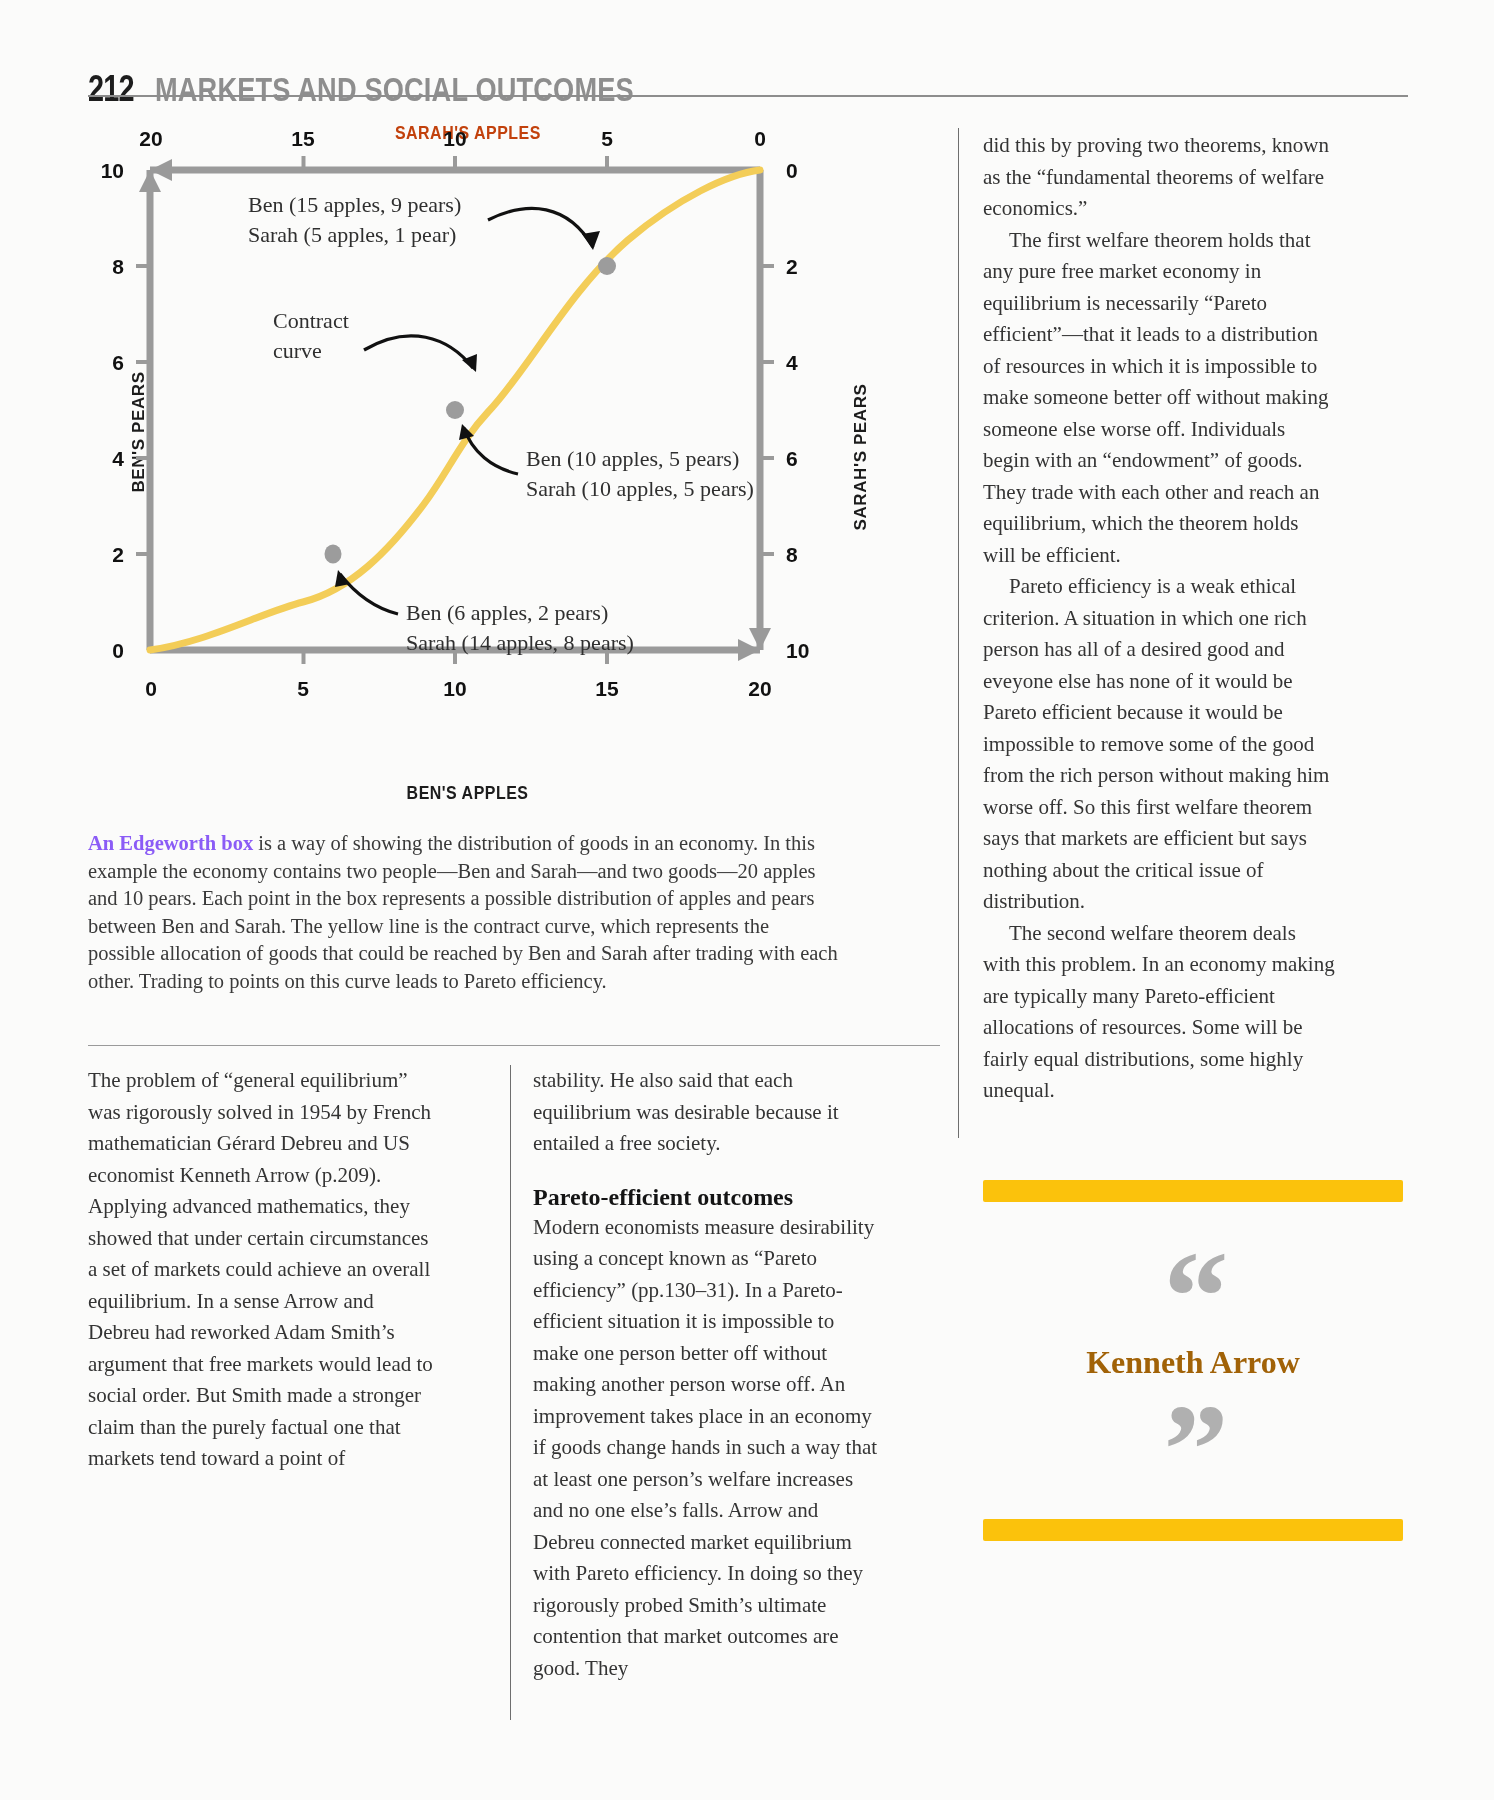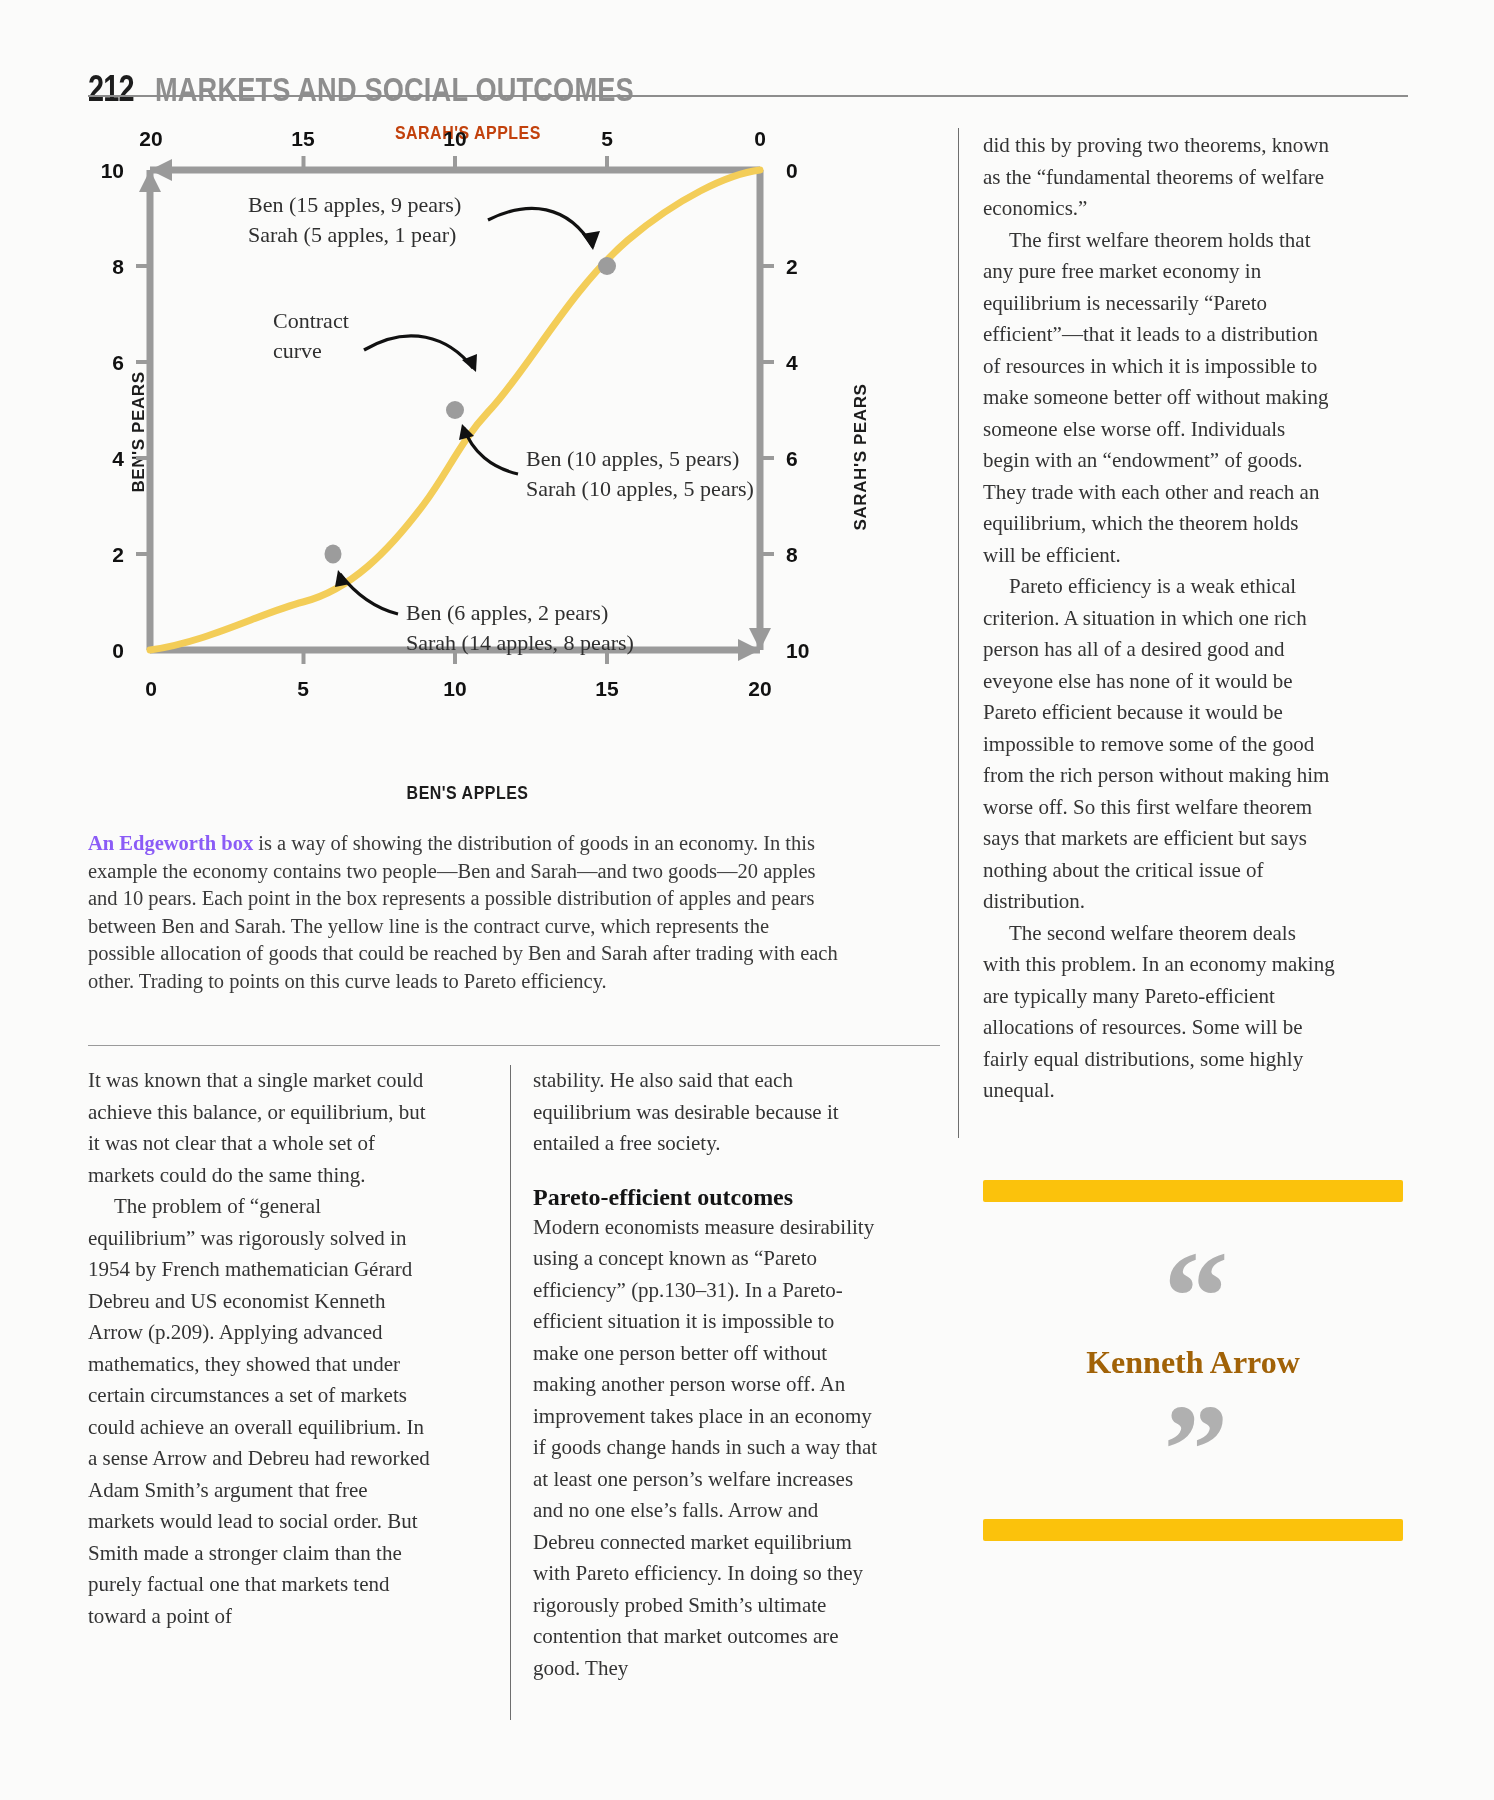--- a/index.html
+++ b/index.html
@@ -331,21 +331,20 @@
 
   <div class="caption">
     <b>An Edgeworth box</b><span> is a way of showing the distribution of goods in an economy. In this example the economy contains two people—Ben and Sarah—and two goods—20 apples and 10 pears. Each point in the box represents a possible distribution of apples and pears between Ben and Sarah. The yellow line is the contract curve, which represents the possible allocation of goods that could be reached by Ben and Sarah after trading with each other. Trading to points on this curve leads to Pareto efficiency.</span>
   </div>
   <div class="caption-rule"></div>
 
   <div class="col-divider divider-mid"></div>
   <div class="col-divider divider-right"></div>
 
   <div class="col col-left">
-    <p>It was known that a single market could achieve this balance, or equilibrium, but it was not clear that a whole set of markets could do the same thing.</p>
     <p>The problem of “general equilibrium” was rigorously solved in 1954 by French mathematician Gérard Debreu and US economist Kenneth Arrow (p.209). Applying advanced mathematics, they showed that under certain circumstances a set of markets could achieve an overall equilibrium. In a sense Arrow and Debreu had reworked Adam Smith’s argument that free markets would lead to social order. But Smith made a stronger claim than the purely factual one that markets tend toward a point of</p>
   </div>
 
   <div class="col col-mid">
     <p>stability. He also said that each equilibrium was desirable because it entailed a free society.</p>
     <div class="subhead">Pareto-efficient outcomes</div>
     <p>Modern economists measure desirability using a concept known as “Pareto efficiency” (pp.130–31). In a Pareto-efficient situation it is impossible to make one person better off without making another person worse off. An improvement takes place in an economy if goods change hands in such a way that at least one person’s welfare increases and no one else’s falls. Arrow and Debreu connected market equilibrium with Pareto efficiency. In doing so they rigorously probed Smith’s ultimate contention that market outcomes are good.  They</p>
   </div>
 
   <div class="col col-right">

